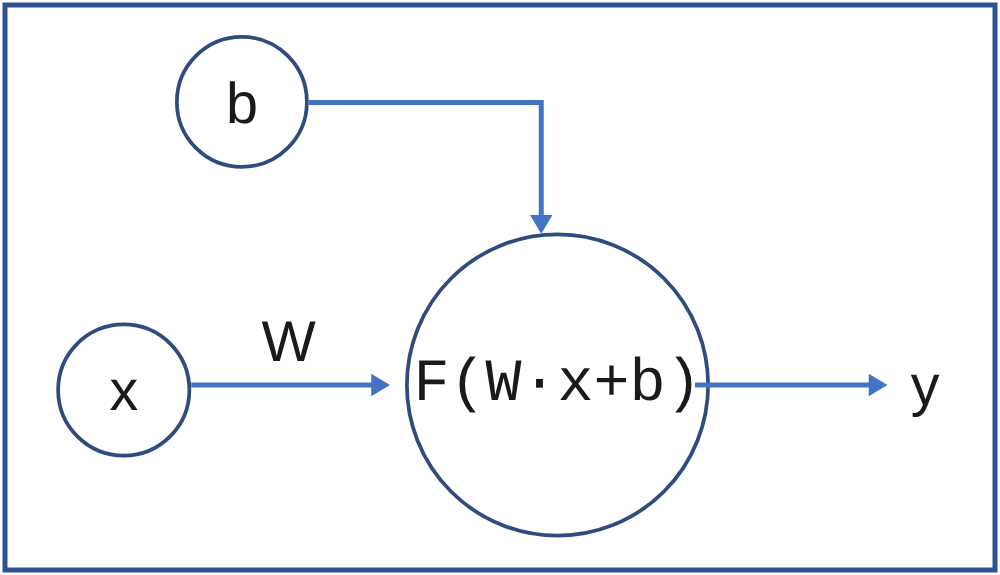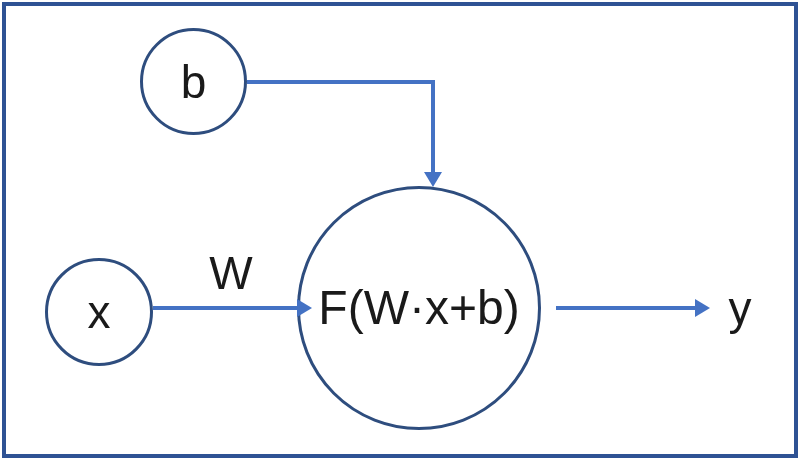--- a/index.html
+++ b/index.html
@@ -37,21 +37,21 @@
   }
   .node-label {
     font-size: 46px;
     line-height: 1;
     color: var(--ink);
     white-space: nowrap;
   }
   .node-label.formula { font-size: 48px; }
   #node-bias   { left: 140px; top: 28px;  width: 107px; height: 107px; }
   #node-input  { left: 45px;  top: 258px; width: 108px; height: 108px; }
-  #node-func   { left: 297px; top: 186px; width: 244px; height: 244px; }
+  #node-func   { left: 324px; top: 186px; width: 244px; height: 244px; font-family: Liberation Mono, monospace; }
 
   .hline { position: absolute; height: 4px; background: var(--arrow); }
   .vline { position: absolute; width: 4px;  background: var(--arrow); }
 
   #edge-bias-h { left: 247px; top: 80px; width: 186px; }
   #edge-bias-v { left: 431px; top: 80px; height: 93px; }
   #edge-weight { left: 153px; top: 306px; width: 145px; }
   #edge-output { left: 556px; top: 306px; width: 140px; }
 
   .arrowhead { position: absolute; width: 0; height: 0; }

